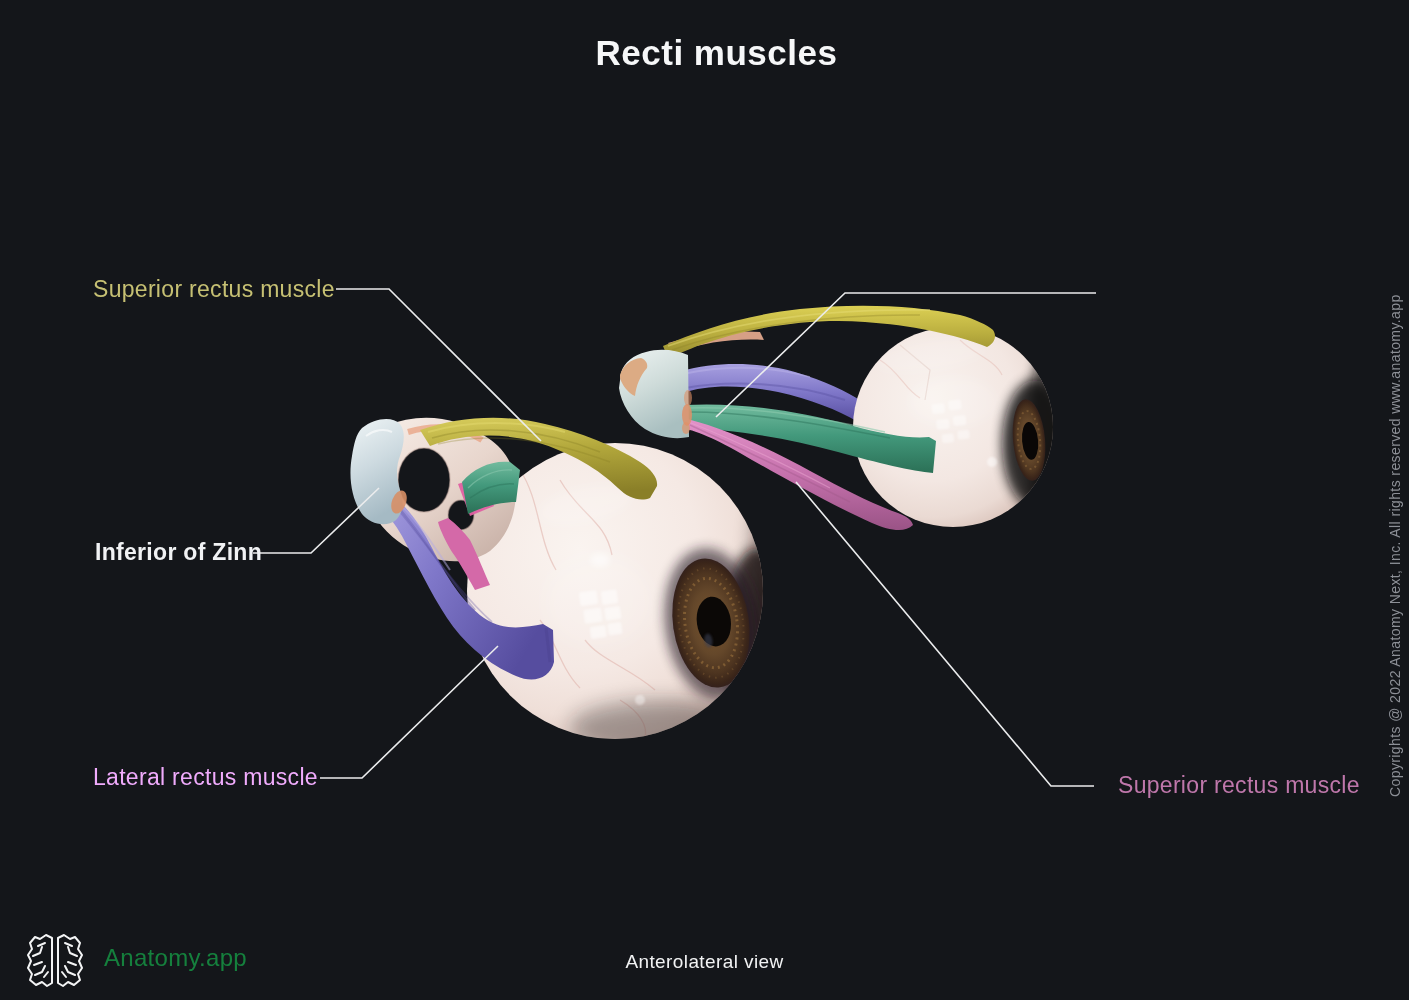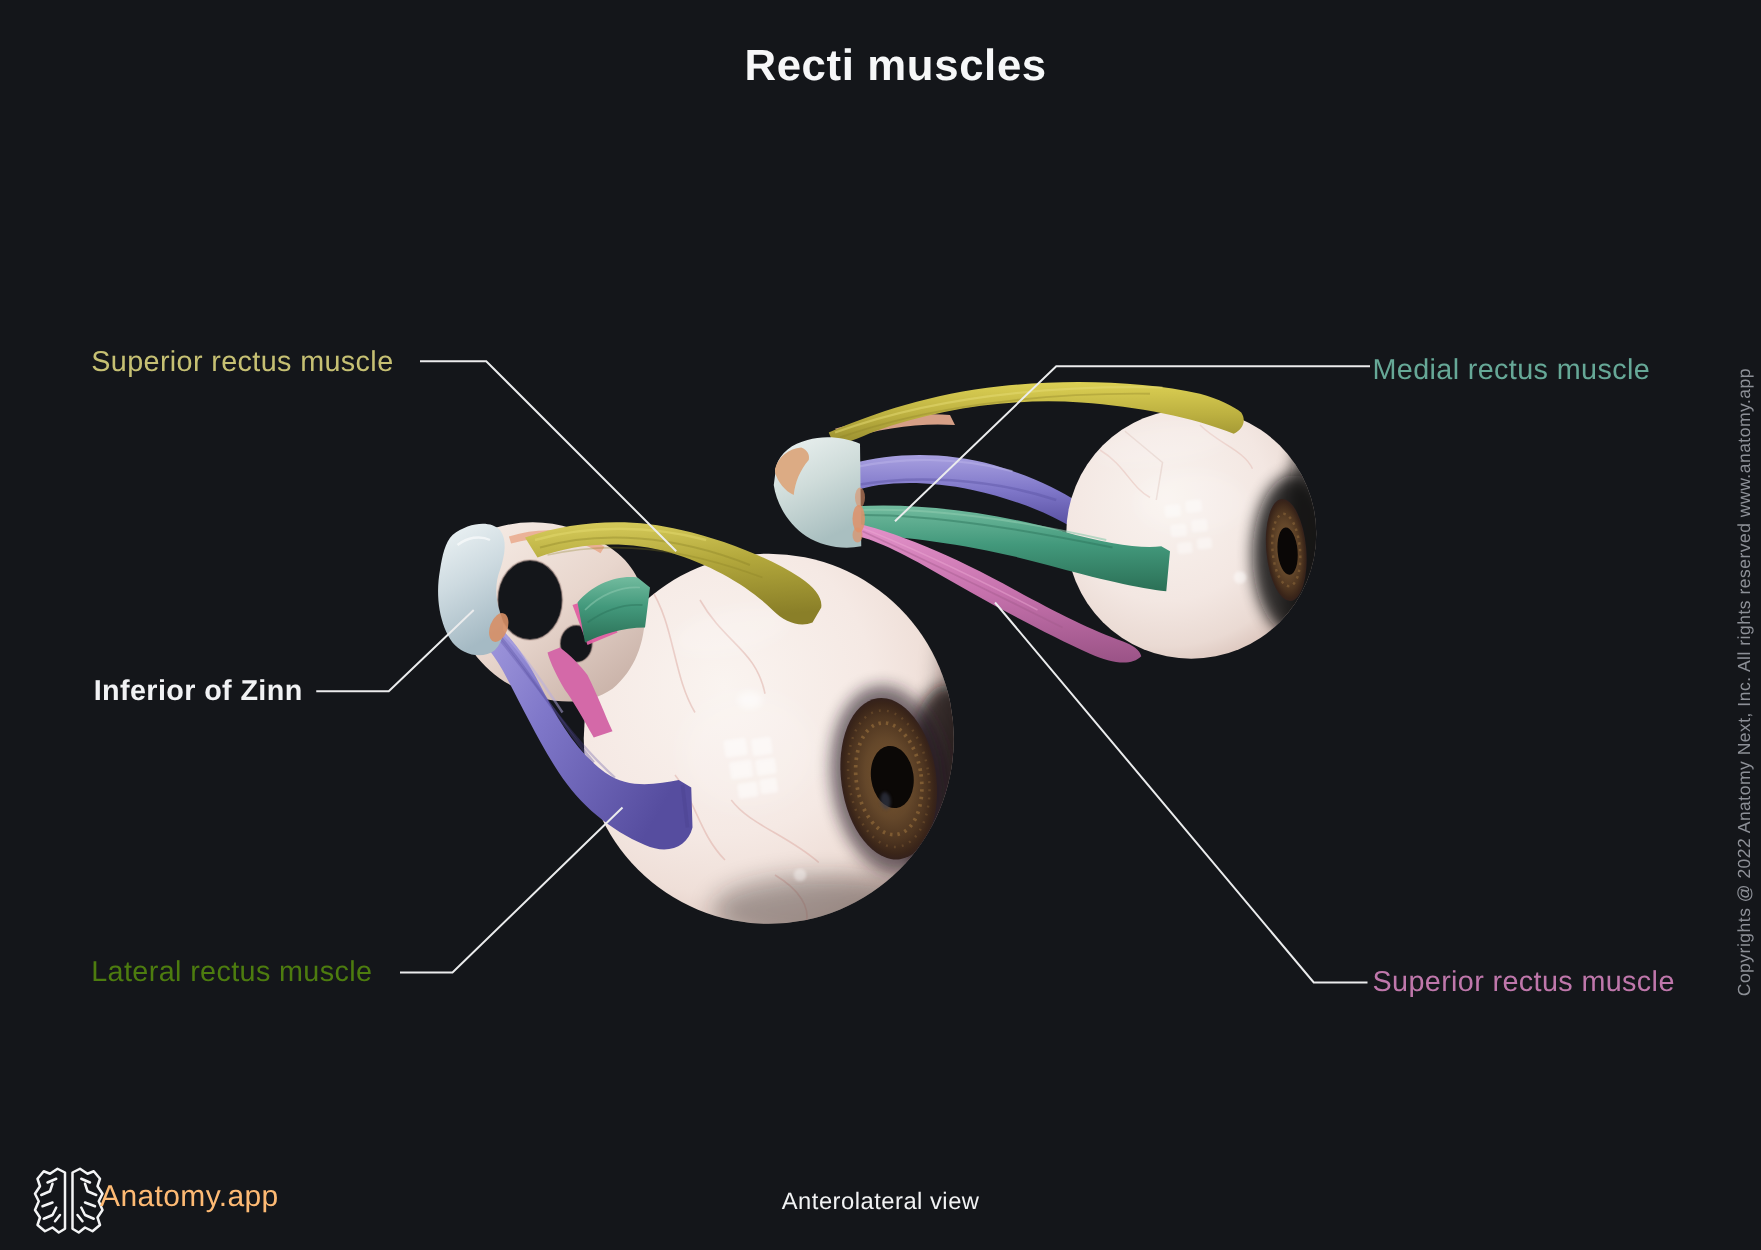--- a/index.html
+++ b/index.html
@@ -6,29 +6,29 @@
   .stage{
     position:relative;width:1409px;height:1000px;overflow:hidden;
     background:#14161a;
     font-family:"Liberation Sans",sans-serif;
   }
   .stage svg{position:absolute;left:0;top:0;}
   .title{
     position:absolute;top:33px;left:0;width:100%;text-align:center;
     font-size:35px;font-weight:700;color:#f6f7f8;letter-spacing:.5px;margin-left:12px;
   }
-  .lbl{position:absolute;font-size:23px;letter-spacing:.3px;white-space:nowrap;font-weight:400;}
+  .lbl{position:absolute;font-size:23px;letter-spacing:.3px;white-space:nowrap;font-weight:400;margin-left:20px;}
   .lbl.bold{font-weight:600;}
   .view-label{
     position:absolute;top:951px;left:0;width:100%;text-align:center;
     font-size:19px;font-weight:500;color:#f2f3f4;letter-spacing:.4px;
   }
   .brand-text{
-    position:absolute;left:80px;top:944px;font-size:24px;font-weight:500;
-    color:#fdba74;letter-spacing:.3px;white-space:nowrap;
+    position:absolute;left:104px;top:944px;font-size:24px;font-weight:500;
+    color:#15803d;letter-spacing:.3px;white-space:nowrap;
   }
   .copyright{
     position:absolute;left:1387px;top:797px;transform:rotate(-90deg);
     transform-origin:0 0;font-size:14px;color:#8d9097;letter-spacing:.4px;
     white-space:nowrap;
   }
 </style>
 </head>
 <body>
 
@@ -289,25 +289,24 @@
     <path d="M 58,938 L 64,935 L 70,939 L 75,937 L 80,943 L 78,949 L 82,955 L 79,961 L 82,968 L 78,974
              L 80,980 L 74,985 L 68,982 L 63,986 L 58,983 Z"></path>
     <path d="M 72,946 L 65,943 M 77,956 L 70,953 L 68,947 M 76,965 L 68,962 M 75,975 L 68,972 L 65,966 M 66,977 L 62,972"></path>
   </g>
 </svg>
 
   <div class="title">Recti muscles</div>
 
   <div class="lbl" style="left: 73px; top: 276px; color: rgb(198, 192, 115);">Superior rectus muscle</div>
 
-  <div class="lbl" style="left: 1098px; top: 282px; color: rgb(102, 168, 151);">Medial rectus muscle</div>
 
   <div class="lbl bold" style="left: 75px; top: 539px; color: rgb(241, 242, 244);">Inferior of Zinn</div>
 
-  <div class="lbl" style="left: 73px; top: 764px; color: #4d7c0f;">Lateral rectus muscle</div>
+  <div class="lbl" style="left: 73px; top: 764px; color: #f0abfc;">Lateral rectus muscle</div>
 
   <div class="lbl" style="left: 1098px; top: 772px; color: rgb(191, 119, 171);">Superior rectus muscle</div>
 
   <div class="view-label">Anterolateral view</div>
 
   <div class="brand-text">Anatomy.app</div>
 
   <div class="copyright">Copyrights @ 2022 Anatomy Next, Inc. All rights reserved www.anatomy.app</div>
 </div>
 

